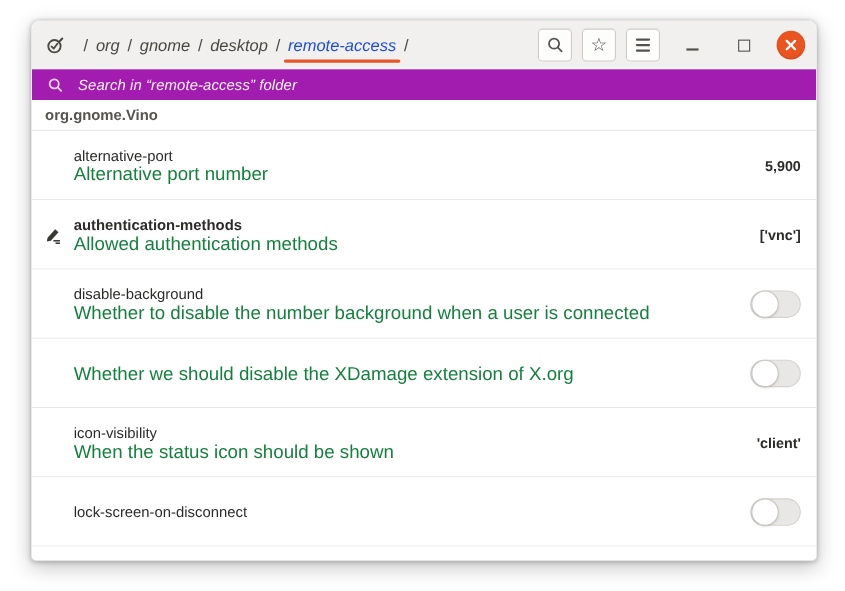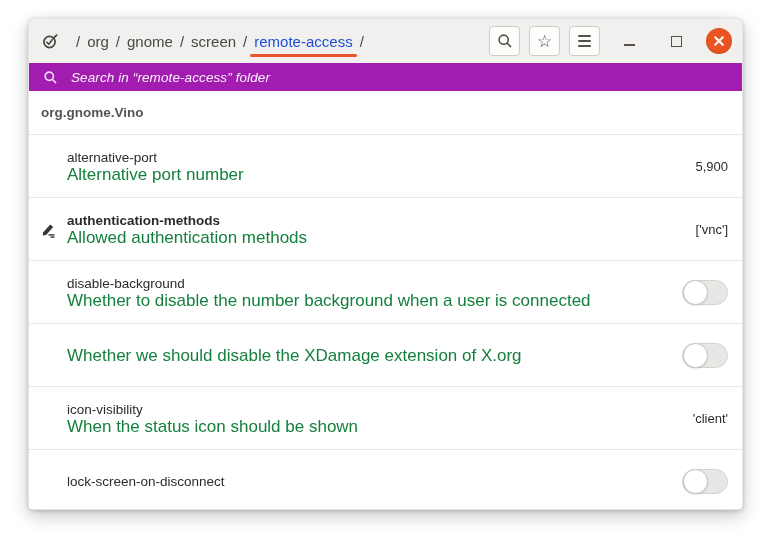--- a/index.html
+++ b/index.html
@@ -15,21 +15,21 @@
   }
 
   
   .titlebar {
     height:44px; background:#f2f0ee; display:flex; align-items:center;
     padding:0 10px; border-radius:8px 8px 0 0;
   }
   .app-icon { width:20px; height:20px; margin:0 8px 0 2px; flex:0 0 auto; }
   .breadcrumb { display:flex; align-items:center; font-size:15px; color:#4a4844; white-space:pre; }
   .crumb-sep { color:#4a4844; padding:0 7px; }
-  .crumb-seg { color:#4a4844; }
+  .crumb-seg { color:#4a4844;font-style:italic; }
   .crumb-current { position:relative; color:#1d4ed8; }
   .crumb-current::after {
     content:""; position:absolute; left:-4px; right:-4px; bottom:-7px; height:3px;
     background:#E8552A; border-radius:2px;
   }
 
   .tb-actions { margin-left:auto; display:flex; align-items:center; }
   .tb-btn {
     width:31px; height:30px; background:#fdfdfc; border:1px solid #cfccc8; border-radius:4px;
     display:flex; align-items:center; justify-content:center; margin-left:9px; cursor:pointer;
@@ -53,34 +53,34 @@
   
   .searchbar {
     height:28px; background:#a21caf; display:flex; align-items:center; padding:0 14px;
   }
   .searchbar svg { margin-right:13px; opacity:.85; }
   .search-label { color:#ffffff; font-size:13.5px; font-style:italic; opacity:.95; letter-spacing:.1px; }
 
   
   .list { background:#ffffff; }
   .section-header {
-    height:44px; display:flex; align-items:center; padding:0 12px;
+    height:28px; display:flex; align-items:center; padding:0 12px;
     font-size:13.5px; font-weight:bold; color:#57544f;
     border-bottom:1px solid #e9e7e4; background:#ffffff;
   }
   .row {
     height:63px; display:flex; align-items:center; border-bottom:1px solid #e9e7e4;
     background:#ffffff; cursor:pointer;
   }
   .row-iconcol { width:38px; flex:0 0 auto; display:flex; align-items:center; justify-content:center; }
   .row-text { flex:1 1 auto; min-width:0; }
   .row-title { font-size:13.5px; color:#2c2b29; line-height:17px; }
   .row.edited .row-title { font-weight:bold; }
   .row-summary { font-size:17px; color:#15803d; line-height:17px; }
-  .row-end { flex:0 0 auto; padding-right:14px; display:flex; align-items:flex-end; }
+  .row-end { flex:0 0 auto; padding-right:14px; display:flex; align-items:flex-end;font-weight:bold; }
   .row-value { font-size:13px; color:#2c2b29; }
 
   .toggle {
     width:46px; height:25px; border-radius:13px; background:#e9e7e5;
     border:1px solid #d6d3cf; position:relative;
   }
   .toggle .knob {
     position:absolute; left:0px; top:-1px; width:25px; height:25px; border-radius:50%;
     background:#ffffff; border:1px solid #c9c6c2; box-shadow:0 1px 2px rgba(0,0,0,.12);
   }
@@ -97,21 +97,21 @@
         <circle cx="8.5" cy="11" r="5.6" fill="none" stroke="#4a4844" stroke-width="1.7"></circle>
         <line x1="12.8" y1="6.9" x2="15.6" y2="4.1" stroke="#4a4844" stroke-width="1.9" stroke-linecap="round"></line>
         <path d="M5.8 11.2 L7.8 13.2 L11.3 8.6" fill="none" stroke="#4a4844" stroke-width="1.6" stroke-linecap="round" stroke-linejoin="round"></path>
       </svg>
       <div class="breadcrumb">
         <span class="crumb-sep">/</span>
         <span class="crumb-seg">org</span>
         <span class="crumb-sep">/</span>
         <span class="crumb-seg">gnome</span>
         <span class="crumb-sep">/</span>
-        <span class="crumb-seg">screen</span>
+        <span class="crumb-seg">desktop</span>
         <span class="crumb-sep">/</span>
         <span class="crumb-seg crumb-current">remote-access</span>
         <span class="crumb-sep">/</span>
       </div>
 
       <div class="tb-actions">
         <div class="tb-btn">
           <svg width="16" height="16" viewBox="0 0 16 16">
             <circle cx="6.7" cy="6.7" r="4.6" fill="none" stroke="#55524e" stroke-width="1.6"></circle>
             <line x1="10.2" y1="10.2" x2="13.6" y2="13.6" stroke="#55524e" stroke-width="1.6" stroke-linecap="round"></line>

